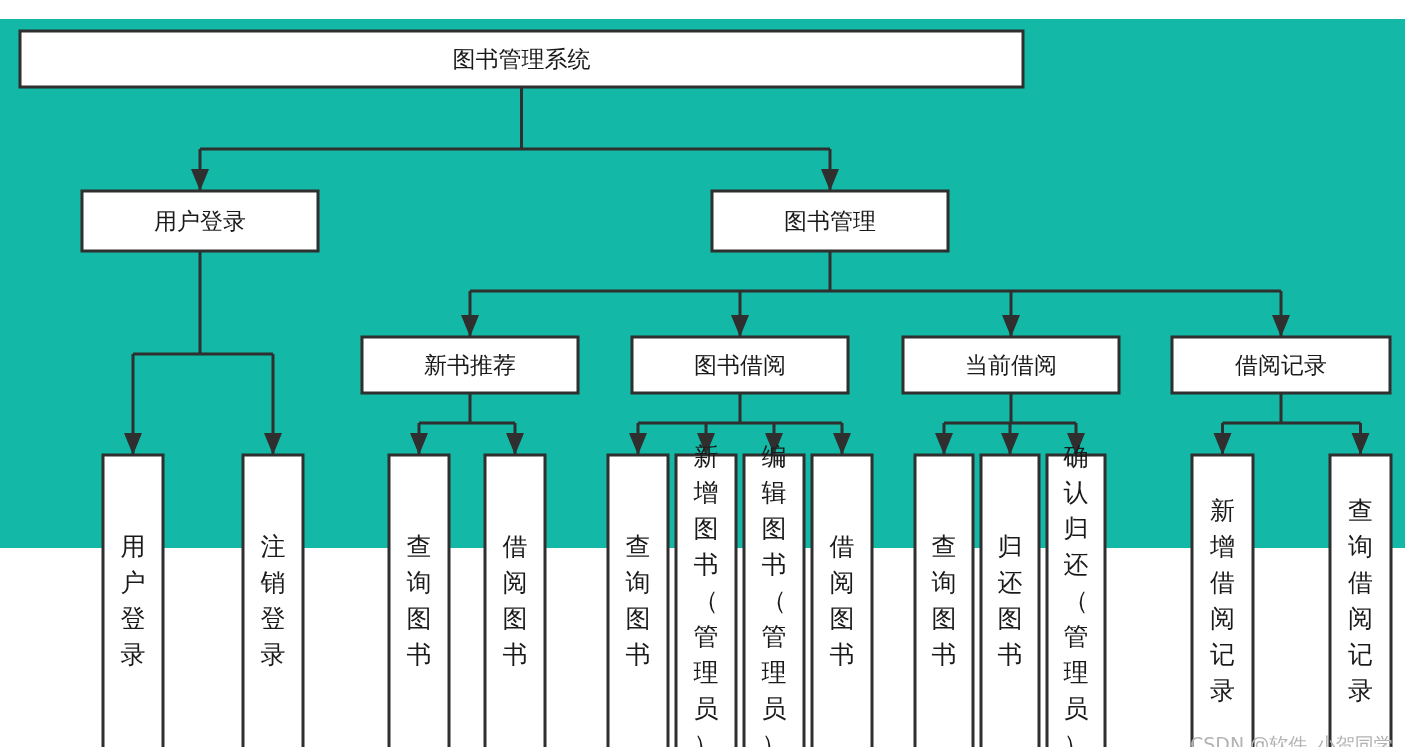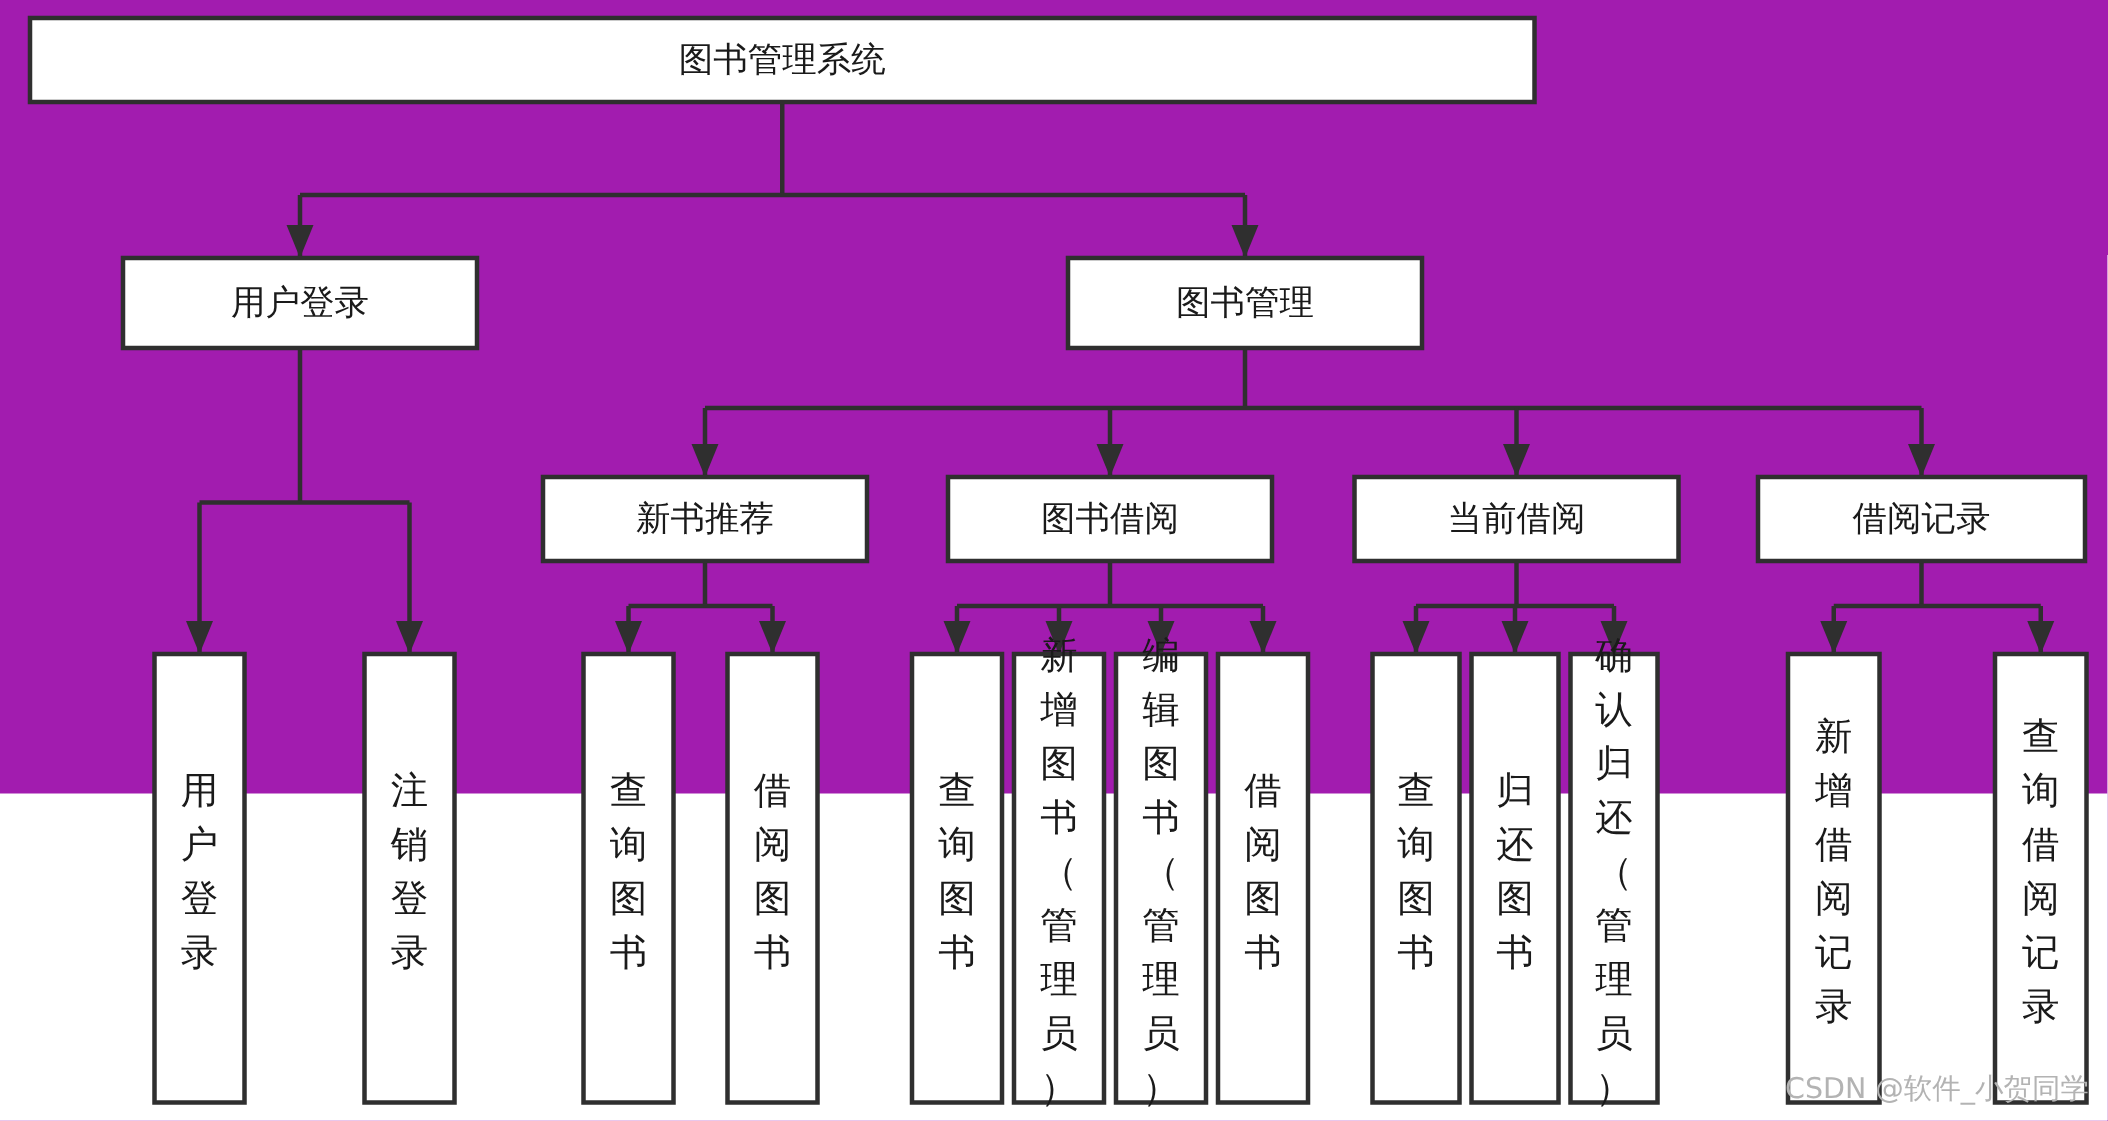--- a/index.html
+++ b/index.html
@@ -11,21 +11,22 @@
   body {
     width: 1405px;
     height: 747px;
     font-family: "DejaVu Sans", "Liberation Sans", sans-serif;
     overflow: hidden;
   }
   #diagram-root {
     position: relative;
     width: 1405px;
     height: 529px;
-    background: #a21caf;
+    background: #14b8a6;
+    margin-top: 19px;
   }
   svg.diagram-svg {
     position: absolute;
     top: 0;
     left: 0;
     width: 1405px;
     height: 747px;
     display: block;
   }
   .node-rect {

